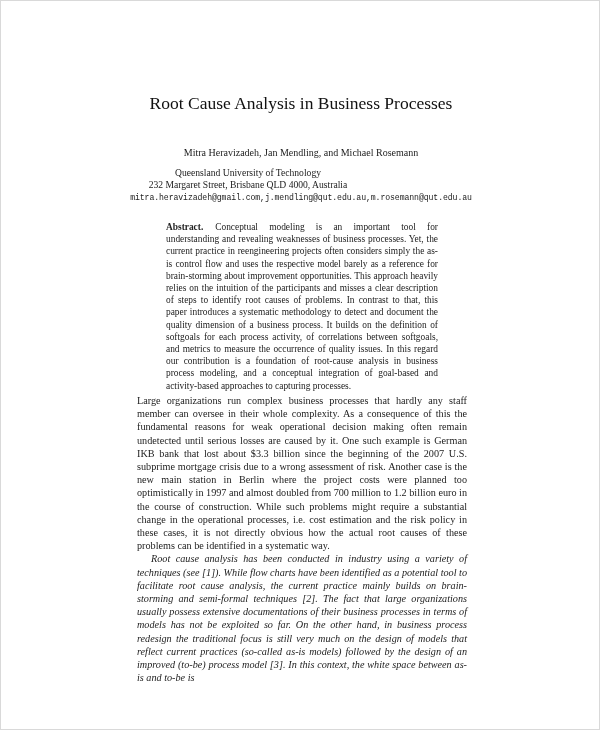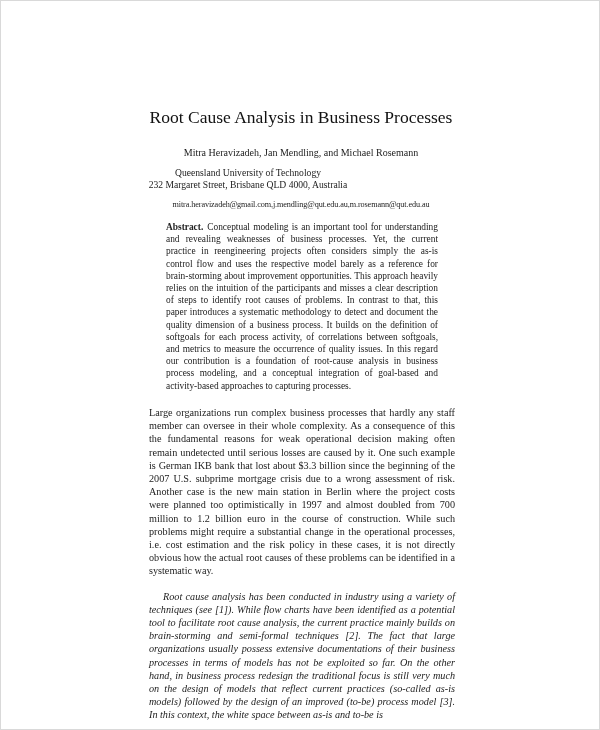--- a/index.html
+++ b/index.html
@@ -3,52 +3,52 @@
 <meta charset="utf-8">
 <style>
   html, body { margin: 0; padding: 0; background: #ffffff; }
   body { width: 600px; height: 730px; overflow: hidden; position: relative; }
   .page {
     position: absolute; left: 0; top: 0; width: 598px; height: 728px;
     border: 1px solid #d9d9d9; background: #fff;
     font-family: "DejaVu Serif", "Liberation Serif", serif; color: #1a1a1a;
   }
   .title {
-    position: absolute; top: 106px; left: 0; width: 600px; text-align: center;
+    position: absolute; top: 92px; left: 0; width: 600px; text-align: center;
     font-family: "Liberation Serif", serif; font-size: 17.5px; color: #111;
   }
   .authors {
     position: absolute; top: 146px; left: 0; width: 600px; text-align: center;
     font-family: "Liberation Serif", serif; font-size: 10px; color: #222;
   }
   .affil {
     position: absolute; top: 166px; left: 0; width: 494px; text-align: center;
     font-family: "Liberation Serif", serif; font-size: 9.6px; line-height: 12px; color: #222;
   }
   .emails {
-    position: absolute; top: 199px; left: 0; width: 600px; text-align: center;
-    font-family: Liberation Serif, serif; font-size: 8.2px; color: #222; letter-spacing: -0.1px;
+    position: absolute; top: 192px; left: 0; width: 600px; text-align: center;
+    font-family: Liberation Mono, monospace; font-size: 8.2px; color: #222; letter-spacing: -0.1px;
   }
   .abstract {
     position: absolute; top: 220px; left: 165px; width: 272px;
     font-family: "Liberation Serif", serif; font-size: 9.4px; line-height: 12.2px;
     text-align: justify; color: #222;
   }
-  .abstract .label { font-weight: bold; margin-right: 4px; }
+  .abstract .label { font-weight: bold; margin-right: 12px; }
   .section-heading {
     position: absolute; top: 371px; left: 136px; width: 330px;
     font-family: "Liberation Serif", serif; font-weight: bold; font-size: 13px; color: #111;
   }
   .section-heading .num { display: inline-block; width: 24px; }
   .body-text {
     position: absolute; top: 393px; left: 136px; width: 330px;
     font-family: "Liberation Serif", serif; font-size: 10.2px; line-height: 13.2px;
     text-align: justify; color: #222;
   }
-  .body-text p { margin: 12px; }
+  .body-text p { margin: 0; }
   .body-text p.indent { text-indent: 14px; font-style: italic; }
 </style>
 </head>
 <body>
 
 <div class="page">
   <div class="title">Root Cause Analysis in Business Processes</div>
   <div class="authors">Mitra Heravizadeh, Jan Mendling, and Michael Rosemann</div>
   <div class="affil">
     <div>Queensland University of Technology</div>

